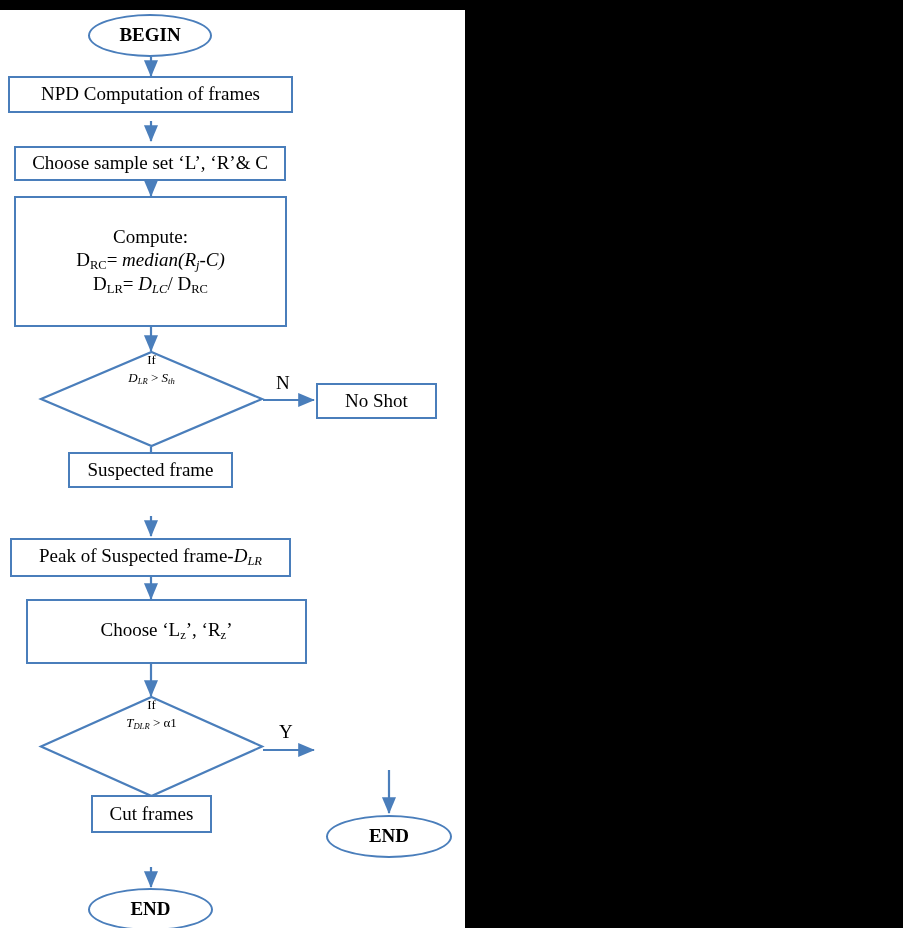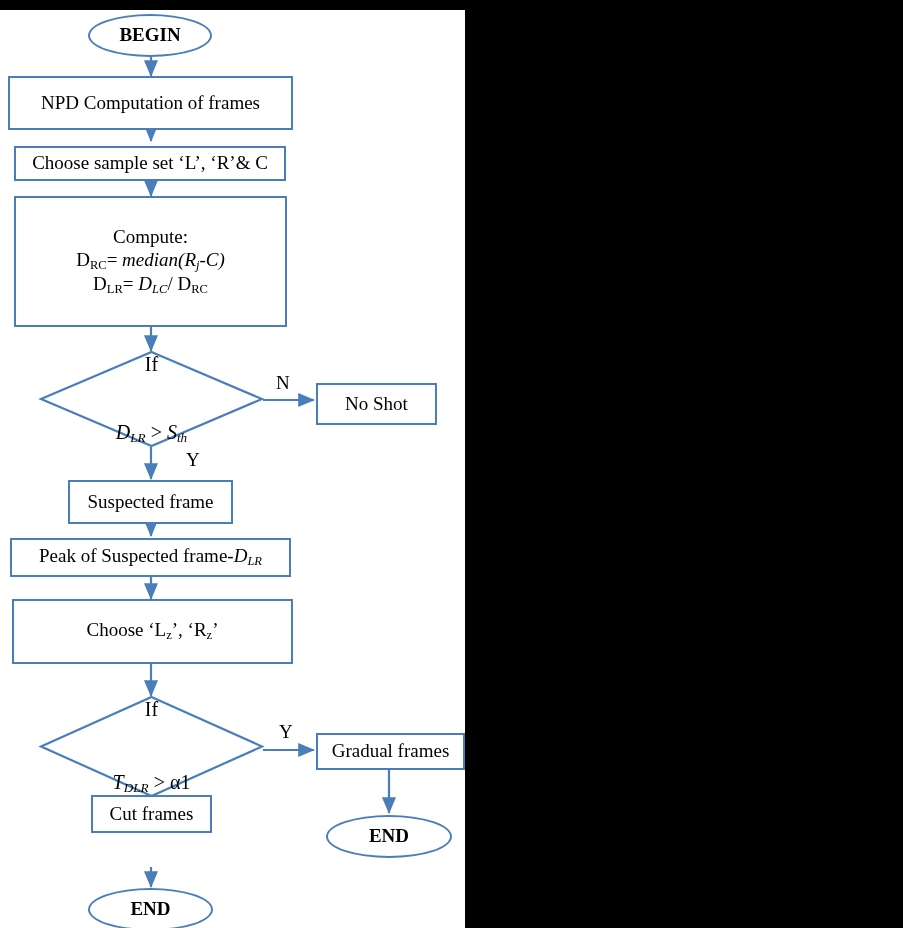--- a/index.html
+++ b/index.html
@@ -73,22 +73,22 @@
   }
   .diamond-label {
     position: absolute;
     left: 0;
     top: 0;
     width: 100%;
     height: 100%;
     display: flex;
     flex-direction: column;
     align-items: center;
-    justify-content: space-between;
-    font-size: 20px;
+    justify-content: flex-start;
+    font-size: 13px;
     color: #000;
     line-height: 1.35;
   }
   .edge-label {
     position: absolute;
     font-size: 19px;
     color: #000000;
     background: transparent;
   }
   .mline { display: block; white-space: nowrap; }
@@ -138,21 +138,21 @@
       <line x1="151" y1="857" x2="151" y2="877" marker-end="url(#arrow)"></line>
 
       <line x1="389" y1="760" x2="389" y2="803" marker-end="url(#arrow)"></line>
     </g>
   </svg>
 
   <div class="node term" style="left:88px; top:4px; width:124px; height:43px;">
     <span>BEGIN</span>
   </div>
 
-  <div class="node proc" style="left:8px; top:66px; width:285px; height:54px;">
+  <div class="node proc" style="left:8px; top:66px; width:285px; height:37px;">
     <span>NPD Computation of frames</span>
   </div>
 
   <div class="node proc" style="left:14px; top:136px; width:272px; height:35px;">
     <span>Choose sample set ‘L’, ‘R’&amp; C</span>
   </div>
 
   <div class="node proc" style="left:14px; top:186px; width:273px; height:131px; flex-direction:column;">
     <div class="compute-body">
       <span class="mline">Compute:</span>
@@ -168,53 +168,50 @@
     <div class="diamond-label">
       <span class="mline">If</span>
       <span class="mline"><i class="mi"><span>D</span><sub class="sb">LR</sub></i><span> &gt; </span><i class="mi"><span>S</span><sub class="sb">th</sub></i></span>
     </div>
   </div>
 
   <div class="edge-label" style="left:276px; top:362px;"><span>N</span></div>
 
   <div class="edge-label" style="left:186px; top:439px;"><span>Y</span></div>
 
-  <div class="node proc" style="left:316px; top:373px; width:121px; height:42px;">
+  <div class="node proc" style="left:316px; top:373px; width:121px; height:36px;">
     <span>No Shot</span>
   </div>
 
-  <div class="node proc" style="left:68px; top:470px; width:165px; height:44px;">
+  <div class="node proc" style="left:68px; top:442px; width:165px; height:36px;">
     <span>Suspected frame</span>
   </div>
 
   <div class="node proc" style="left:10px; top:528px; width:281px; height:39px;text-align:right;">
     <span class="mline"><span>Peak of Suspected frame-</span><i class="mi"><span>D</span><sub class="sb">LR</sub></i></span>
   </div>
 
-  <div class="node proc" style="left:12px; top:589px; width:281px; height:65px; flex-direction:column;">
+  <div class="node proc" style="left:26px; top:589px; width:281px; height:65px; flex-direction:column;">
     <span class="mline"><span>Choose ‘L</span><sub class="sb">z</sub><span>’, ‘R</span><sub class="sb">z</sub><span>’</span></span>
   </div>
 
   <div class="diamond-wrap" style="left:40px; top:686px; width:223px; height:101px;">
     <svg width="223" height="101" viewBox="0 0 223 101">
       <polygon points="111.5,1 222,50.5 111.5,100 1,50.5" fill="#ffffff" stroke="#4A7EBB" stroke-width="2.2"></polygon>
     </svg>
     <div class="diamond-label">
       <span class="mline">If</span>
       <span class="mline"><i class="mi"><span>T</span><sub class="sb">DLR</sub></i><span> &gt; </span><span>α1</span></span>
     </div>
   </div>
 
   <div class="edge-label" style="left:279px; top:711px;"><span>Y</span></div>
 
   <div class="edge-label" style="left:179px; top:791px;"><span>N</span></div>
 
-  <div class="node proc" style="left:316px; top:723px; width:149px; height:37px;">
-    <span>Gradual frames</span>
-  </div>
 
   <div class="node proc" style="left:91px; top:785px; width:121px; height:38px;">
     <span>Cut frames</span>
   </div>
 
   <div class="node term" style="left:88px; top:878px; width:125px; height:43px;">
     <span>END</span>
   </div>
 
   <div class="node term" style="left:326px; top:805px; width:126px; height:43px;">

